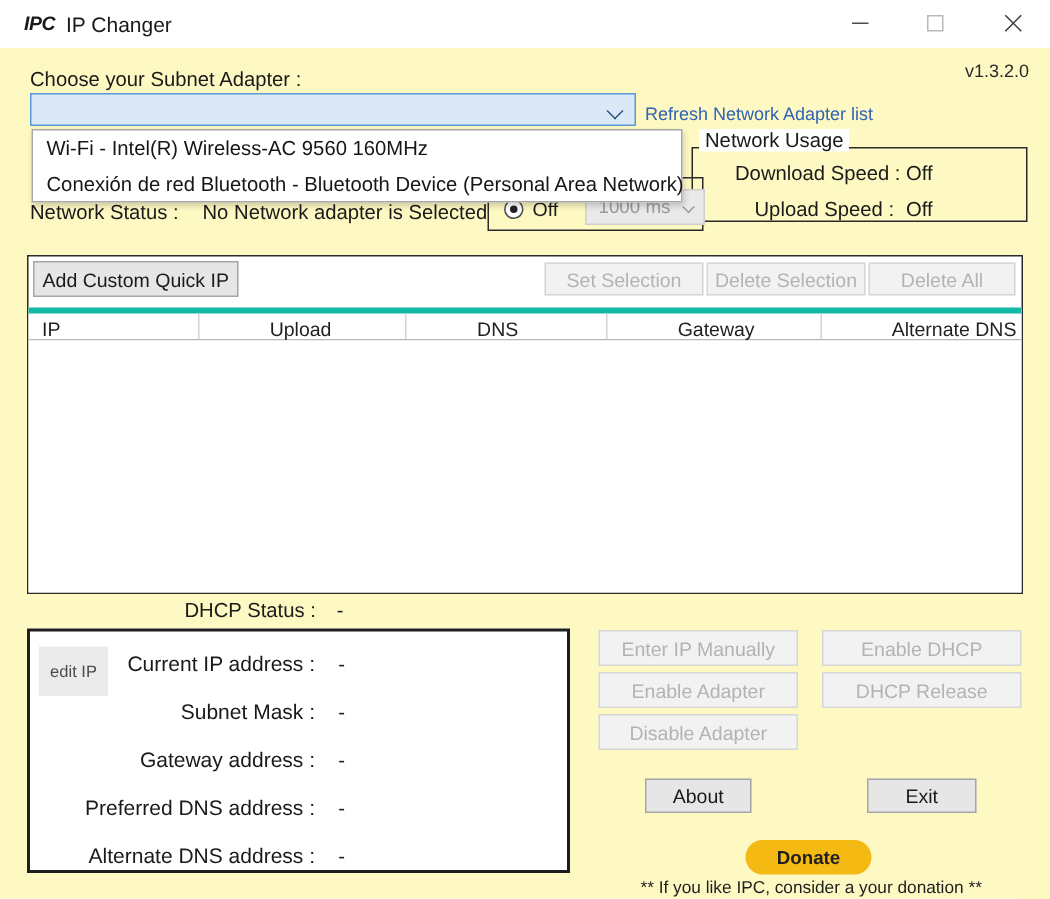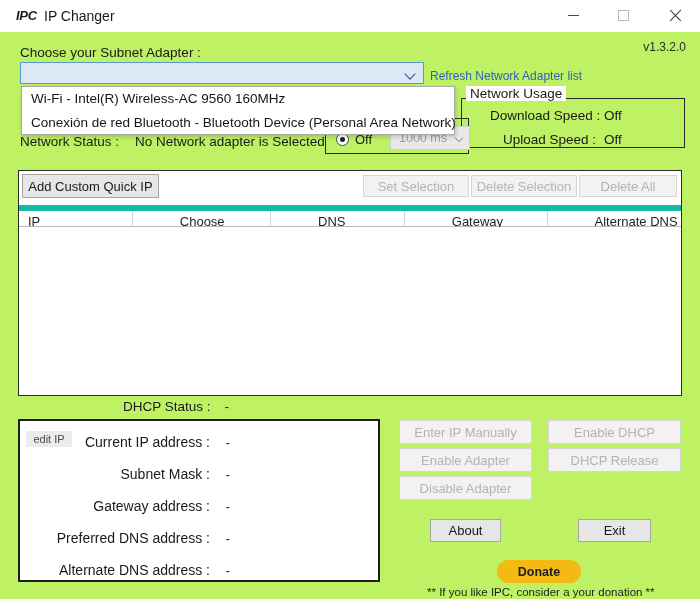--- a/index.html
+++ b/index.html
@@ -6,21 +6,21 @@
   html, body {
     margin: 0; padding: 0;
     width: 700px; height: 599px;
     background: #ffffff;
     font-family: "Liberation Sans", sans-serif;
     overflow: hidden;
   }
   #app {
     position: relative;
     width: 700px; height: 599px;
-    background: #bef264;
+    background: #fef9c3;
   }
 
   
   .titlebar {
     position: absolute; left: 0; top: 0;
     width: 700px; height: 32px;
     background: #ffffff;
   }
   .title-ipc {
     position: absolute; left: 16px; top: 8px;
@@ -158,21 +158,21 @@
   }
   .btn-addcustom { left: 22px; top: 174px; width: 137px; height: 24px; }
   .btn-setsel    { left: 363px; top: 175px; width: 106px; height: 22px; }
   .btn-delsel    { left: 471px; top: 175px; width: 106px; height: 22px; }
   .btn-delall    { left: 579px; top: 175px; width: 98px;  height: 22px; }
 
   .grid-head {
     position: absolute; left: 19px; top: 205px;
     width: 662px; height: 22px;
     background: #ffffff;
-    border-top: 6px solid #14b8a6;
+    border-top: 4px solid #14b8a6;
     border-bottom: 1px solid #b9b9b9;
     display: flex;
     gap: 38px;
   }
   .gh {
     font-size: 13px; color: #1f1f1f;
     line-height: 21px; padding-left: 9px;
     border-right: 1px solid #d4d4d4;
     height: 100%;
   }
@@ -206,21 +206,21 @@
     position: absolute; right: 168px;
     font-size: 14px; color: #1a1a1a; white-space: nowrap;
     text-align: right;
   }
   .info-val {
     position: absolute; right: 148px;
     font-size: 13.5px; color: #1a1a1a;
   }
   .edit-ip-btn {
     position: absolute; left: 26px; top: 431px;
-    width: 46px; height: 16px;
+    width: 46px; height: 33px;
     background: #ebebeb; border: none;
     font-size: 11px; color: #4b4b4b;
     display: flex; align-items: center; justify-content: center;
   }
 
   
   .act { width: 133px; height: 24px; }
   .act-col1 { left: 399px; }
   .act-col2 { left: 548px; }
   .act-r1 { top: 420px; }
@@ -302,21 +302,21 @@
 
   <div class="quick-panel"></div>
 
   <div class="btn btn-addcustom">Add Custom Quick IP</div>
   <div class="btn disabled btn-setsel">Set Selection</div>
   <div class="btn disabled btn-delsel">Delete Selection</div>
   <div class="btn disabled btn-delall">Delete All</div>
 
   <div class="grid-head">
     <div class="gh" style="width:148px;">IP</div>
-    <div class="gh" style="width:130px;">Choose</div>
+    <div class="gh" style="width:130px;">Upload</div>
     <div class="gh" style="width:124px;">DNS</div>
     <div class="gh" style="width:136px;">Gateway</div>
     <div class="gh" style="width:124px;">Alternate DNS</div>
   </div>
   <div class="grid-body"></div>
 
   <div class="dhcp-status">
     <span>DHCP Status :</span><span class="val">-</span>
   </div>
 

